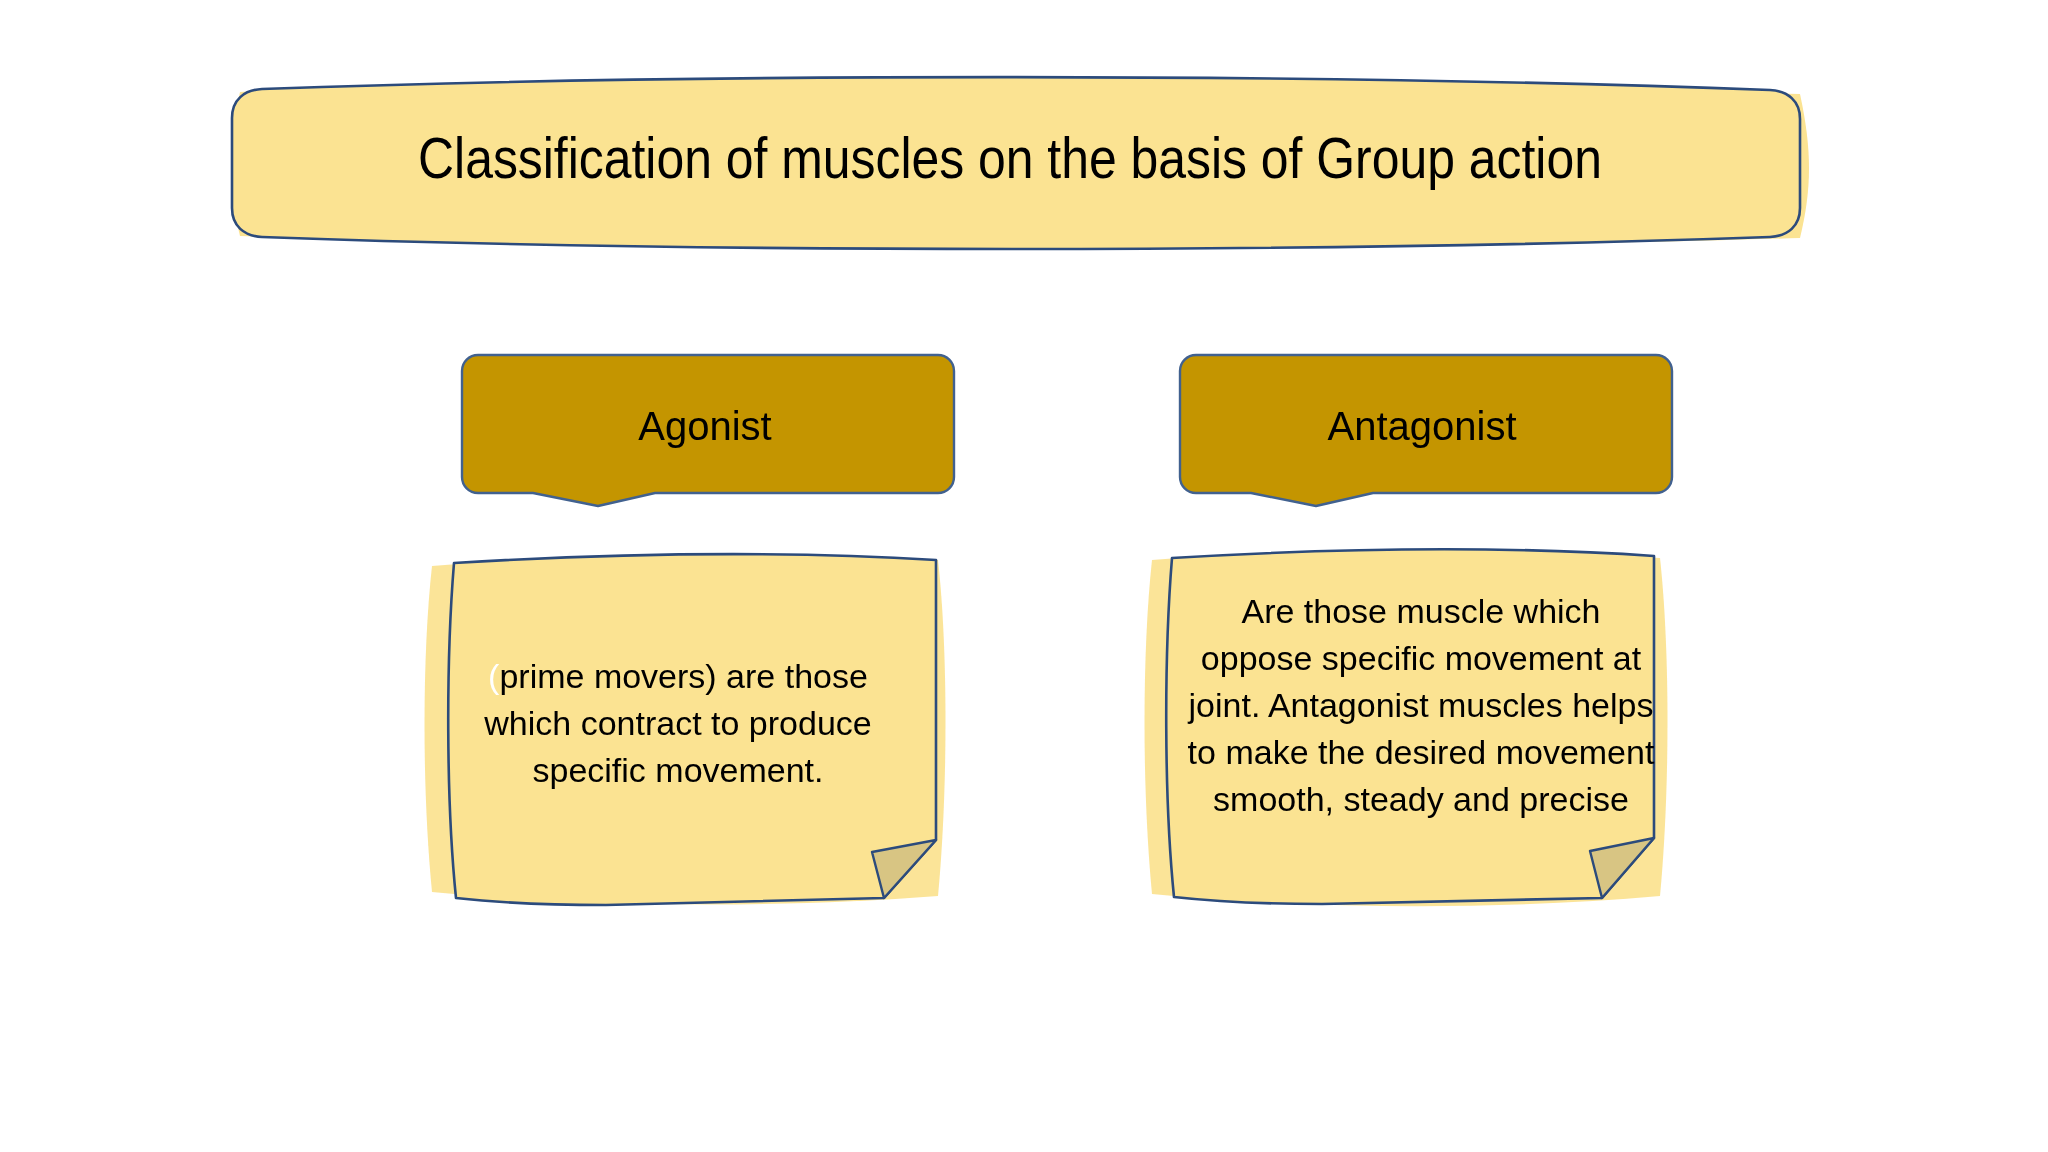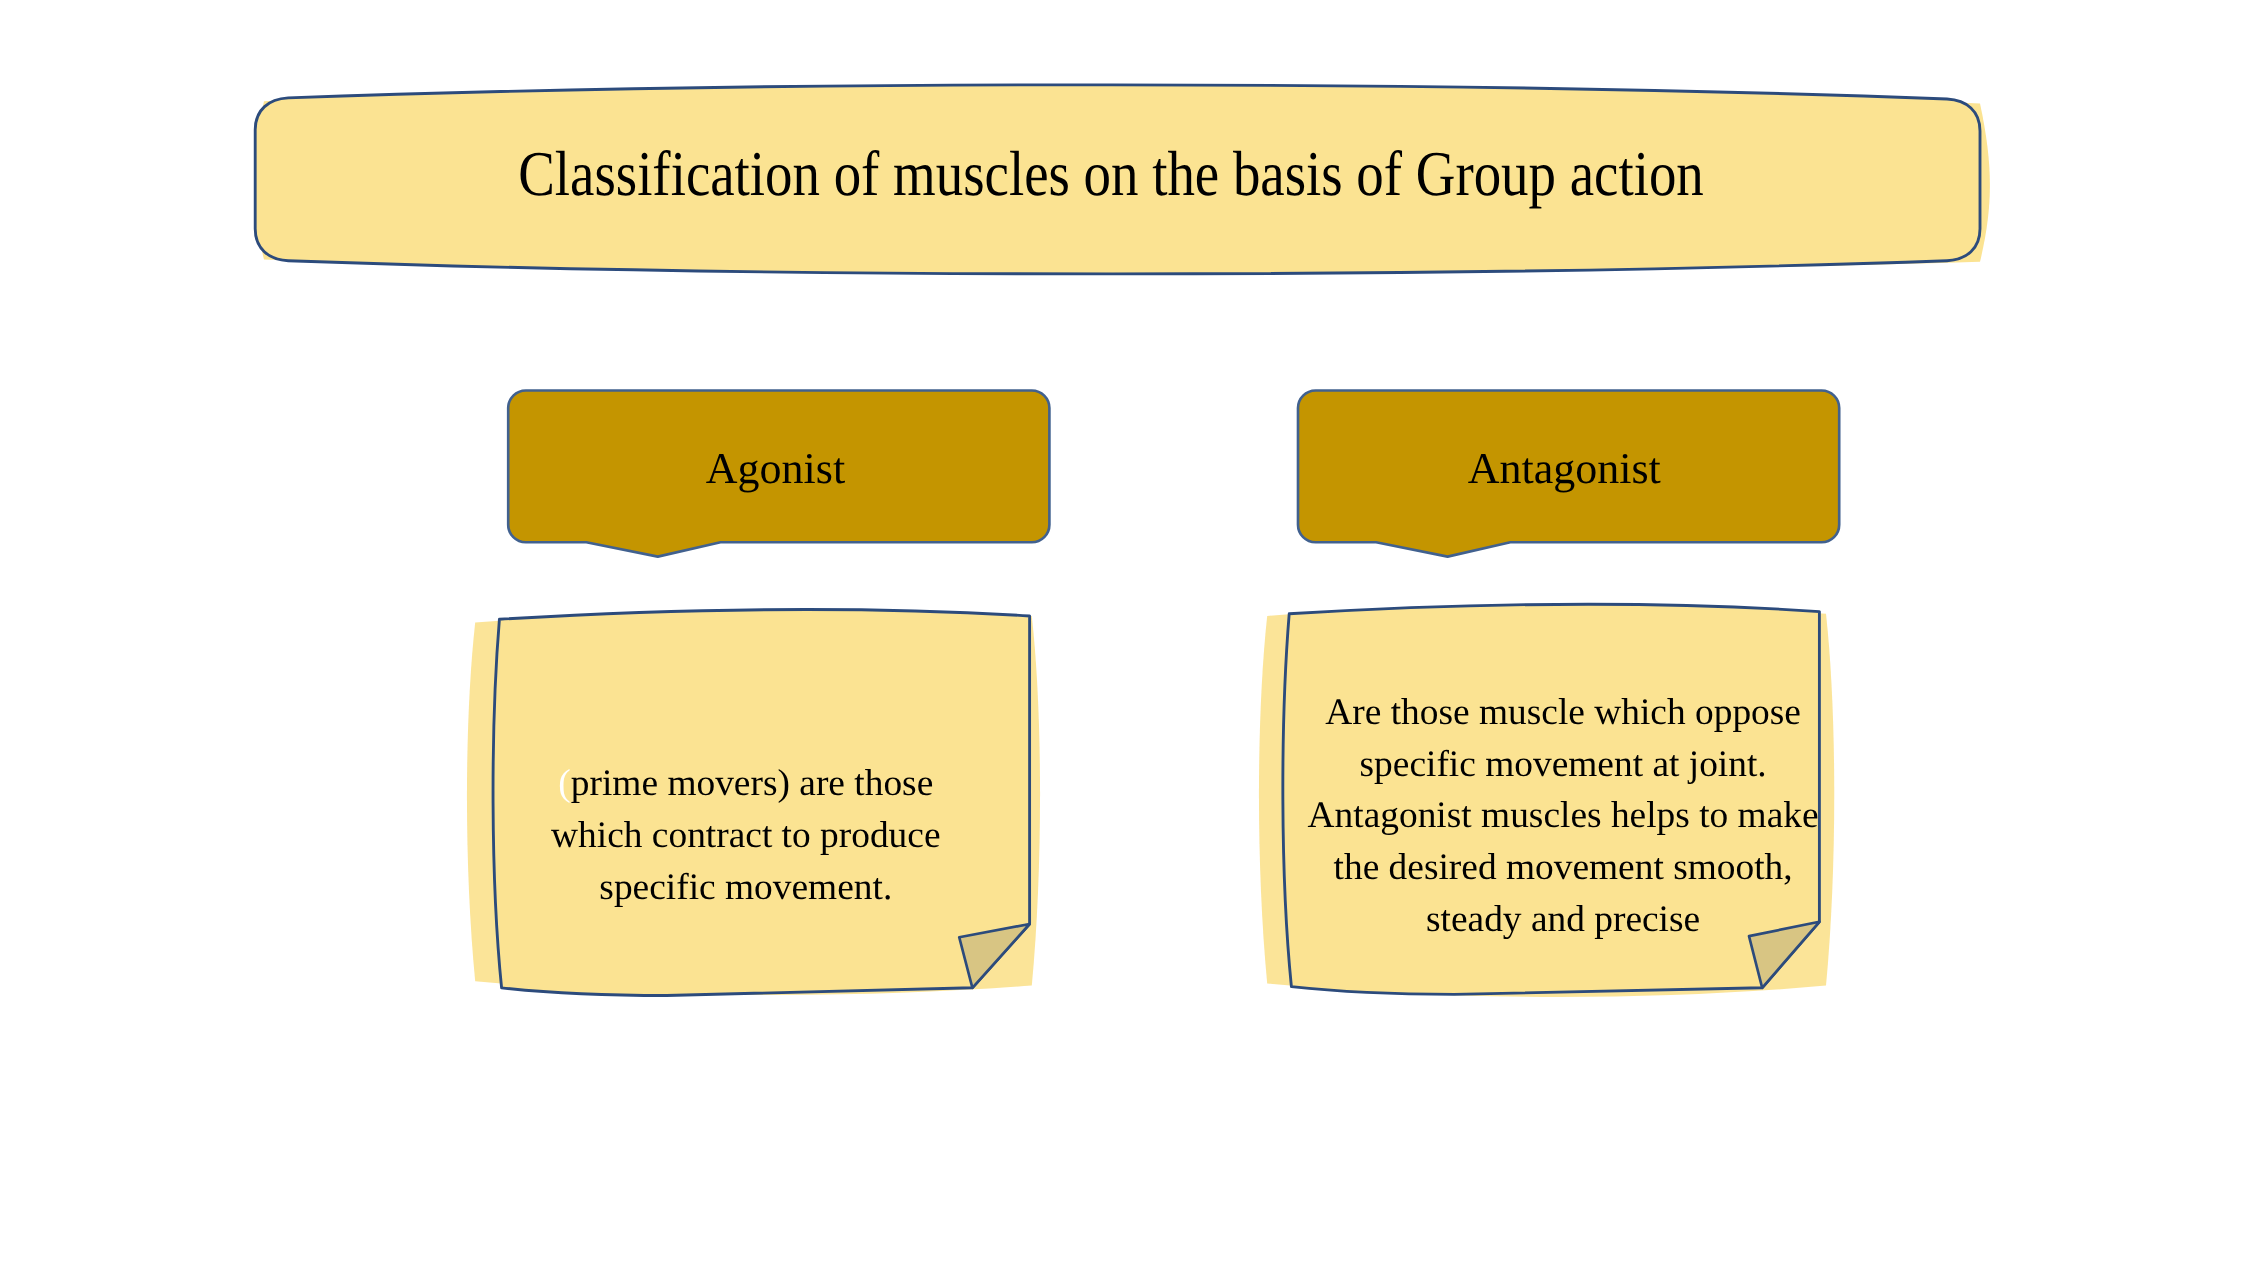--- a/index.html
+++ b/index.html
@@ -3,21 +3,21 @@
 <meta charset="utf-8">
 <style>
   html,body{margin:0;padding:0;}
   body{
     width:2048px;height:1152px;
     background:#ffffff;
     font-family:"Liberation Sans",sans-serif;
     overflow:hidden;
     position:relative;
   }
-  #slide{position:absolute;inset:0;width:2048px;height:1152px;font-family:Liberation Serif, serif;}
+  #slide{position:absolute;inset:0;width:2048px;height:1152px;}
   .layer{position:absolute;top:0;left:0;width:2048px;height:1152px;}
 
   
   .txt{position:absolute;text-align:center;color:#000;}
 
   #title-text{
     left:230px;top:126px;width:1560px;
     font-size:58px;
     line-height:64px;
     letter-spacing:0px;
@@ -31,21 +31,20 @@
     line-height:68px;
     white-space:nowrap;
   }
   #agonist-hdr-text{left:455px;top:392px;width:500px;}
   #antagonist-hdr-text{left:1172px;top:392px;width:500px;}
 
   .note-text{
     font-size:34px;
     line-height:47px;
     color:#000;
-    margin-top:36px;
   }
   #agonist-note-text{left:468px;top:653px;width:420px;}
   #antagonist-note-text{left:1186px;top:588px;width:470px;}
 
   .paren-white{color:#ffffff;}
 </style>
 </head>
 <body>
 
 <div id="slide">

